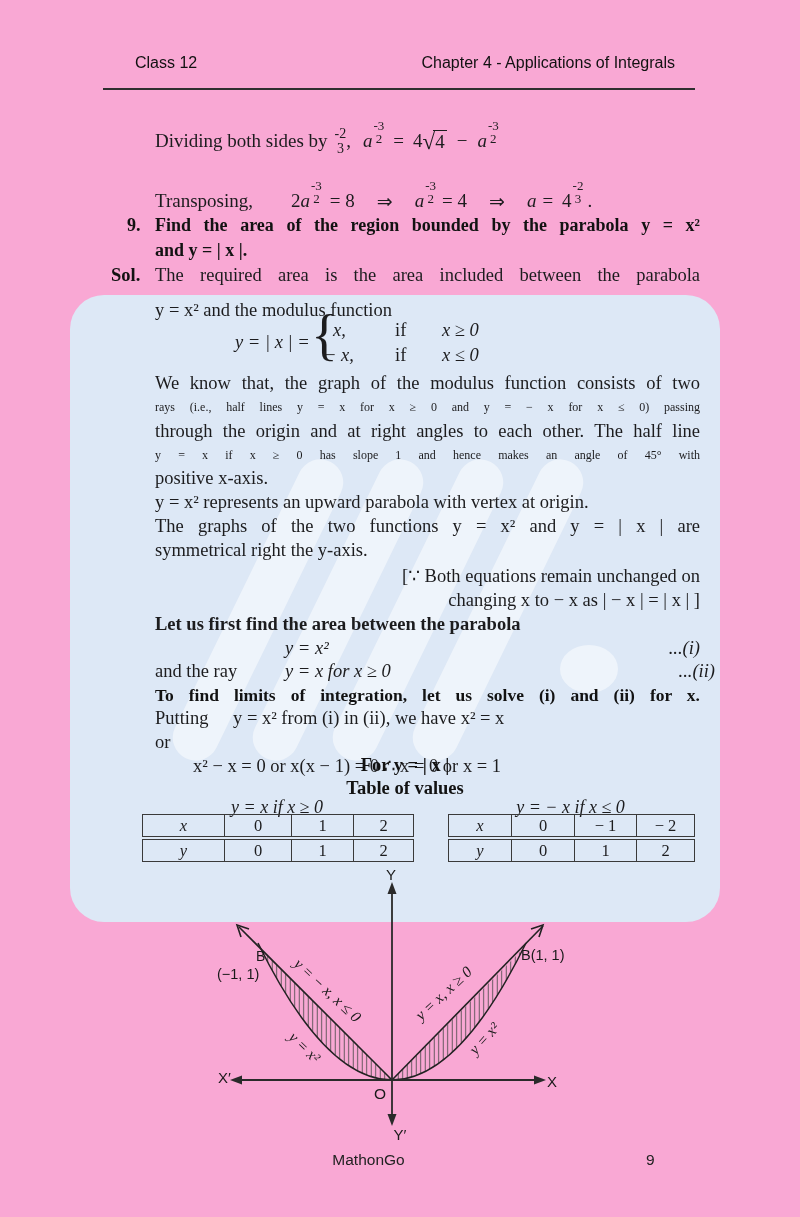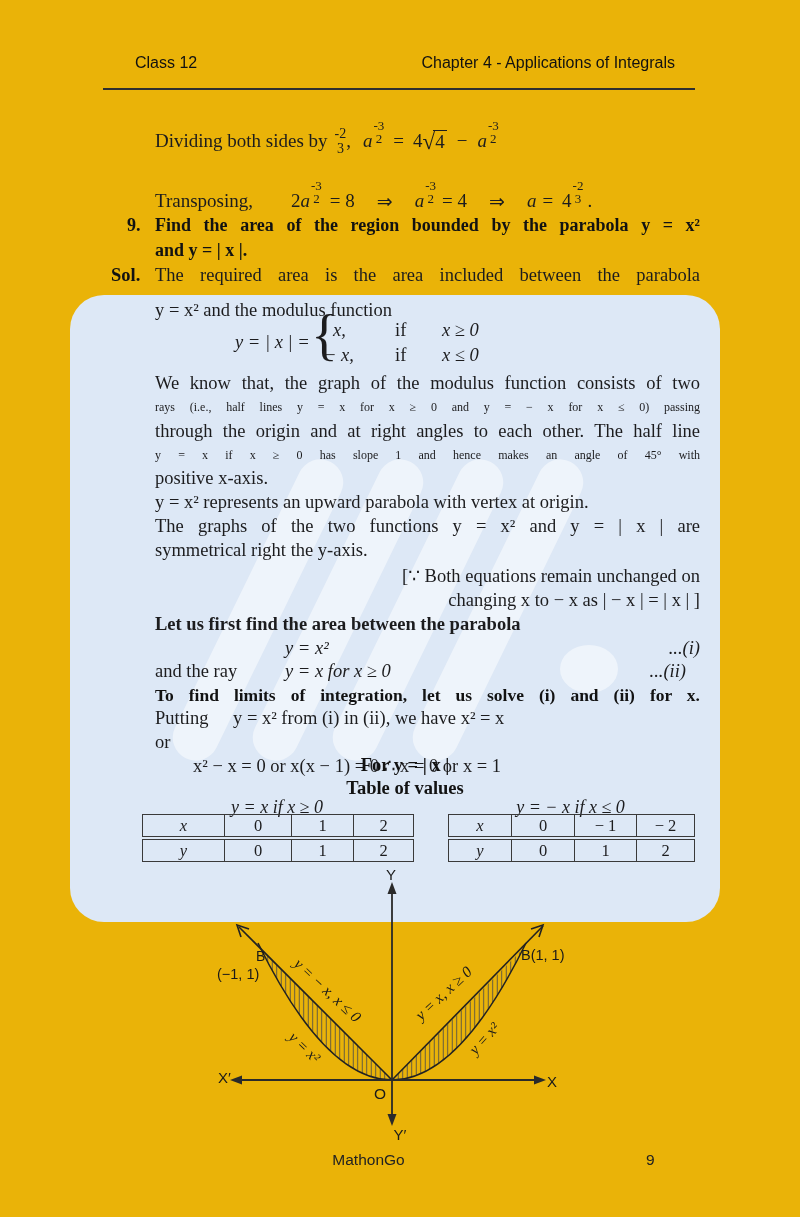--- a/index.html
+++ b/index.html
@@ -1,16 +1,16 @@
 <!DOCTYPE html>
 <html><head>
 <meta charset="utf-8">
 <style>
   html,body{margin:0;padding:0;background:#e8e8e8;}
-  .page{position:relative;width:800px;height:1217px;background:#eab308;overflow:hidden;
+  .page{position:relative;width:800px;height:1217px;background:#f9a8d4;overflow:hidden;
         font-family:"Liberation Serif",serif;color:#1c1c1e;}
   .abs{position:absolute;}
   .san{font-family:"Liberation Sans",sans-serif;}
   .b{font-weight:bold;color:#121212;}
   .i{font-style:italic;}
   .line{position:absolute;font-size:18.5px;line-height:24px;white-space:nowrap;}
   .j{white-space:nowrap;text-align:justify;text-align-last:justify;overflow:hidden;width:545px;}
   .rt{text-align:right;width:545px;}
   .ctr{text-align:center;width:500px;}
   .rule{position:absolute;left:103px;top:88px;width:592px;height:2px;background:#2f2f2f;}
@@ -126,21 +126,21 @@
   <div class="line j" style="left:155px;top:514px;">The graphs of the two functions y = x² and y = | x | are</div>
   <div class="line" style="left:155px;top:538px;">symmetrical right the y-axis.</div>
   <div class="line rt" style="left:155px;top:564px;">[∵ Both equations remain unchanged on</div>
   <div class="line rt" style="left:155px;top:588px;">changing x to − x as  | − x | = | x | ]</div>
   <div class="line" style="left:155px;top:612px;font-weight:bold;">Let us first find the area between the parabola</div>
 
   <div class="line i" style="left:285px;top:636px;">y = x²</div>
   <div class="line rt i" style="left:155px;top:636px;">...(i)</div>
   <div class="line" style="left:155px;top:659px;">and the ray</div>
   <div class="line i" style="left:285px;top:659px;">y = x for x ≥ 0</div>
-  <div class="line rt i" style="left:141px;top:659px;">...(ii)</div>
+  <div class="line rt i" style="left:170px;top:659px;">...(ii)</div>
 
   <div class="line b j" style="left:155px;top:683px;font-size:17.5px;">To find limits of integration, let us solve (i) and (ii) for x.</div>
   <div class="line" style="left:155px;top:706px;">Putting</div>
   <div class="line" style="left:233px;top:706px;">y = x² from (i) in (ii), we have x² = x</div>
   <div class="line" style="left:155px;top:730px;">or</div>
   <div class="line" style="left:193px;top:754px;">x² − x = 0 or x(x − 1) = 0 ∴ x = 0 or x = 1</div>
   <div class="line b ctr" style="left:155px;top:753px;">For y = | x |</div>
   <div class="line b ctr" style="left:155px;top:776px;">Table of values</div>
 
   <div class="cap" style="left:142px;top:797px;width:270px;">y = x if x ≥ 0</div>

